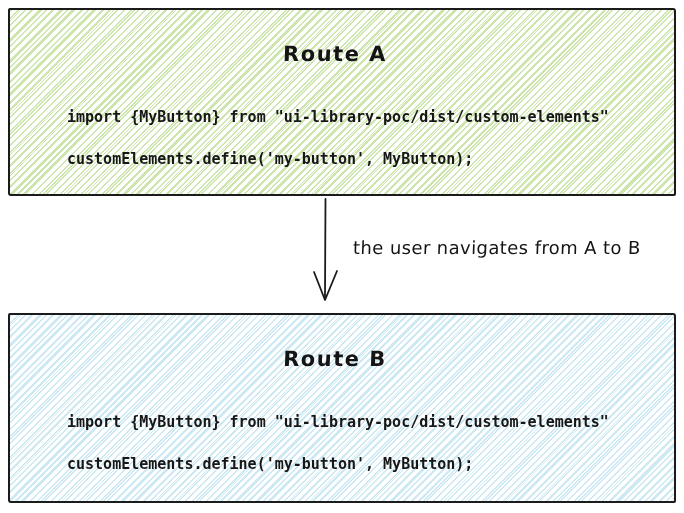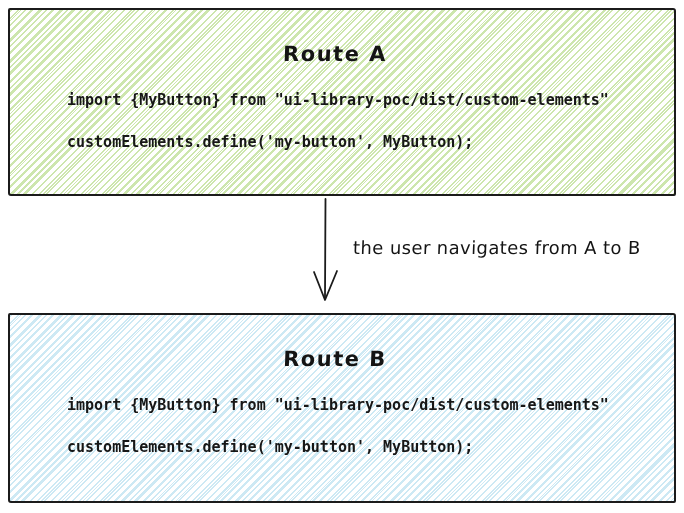--- a/index.html
+++ b/index.html
@@ -44,21 +44,21 @@
     font-size: 21px;
     font-weight: 600;
     letter-spacing: 1.5px;
     color: #141414;
     transform: skewX(-2deg);
   }
 
   .code-block {
     position: absolute;
     left: 57px;
-    top: 80px;
+    top: 97px;
   }
   .code-line {
     display: block;
     font-family: "DejaVu Sans Mono", "Liberation Mono", monospace;
     font-size: 15px;
     font-weight: 600;
     color: #171717;
     white-space: pre;
     height: 42px;
     line-height: 20px;

